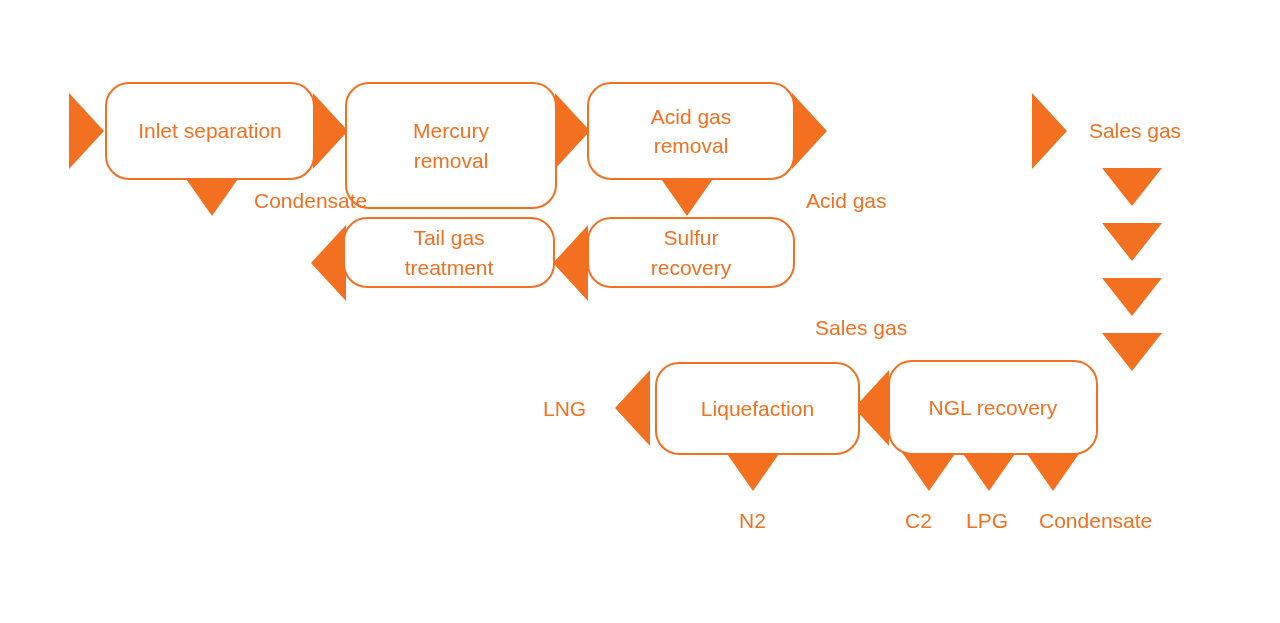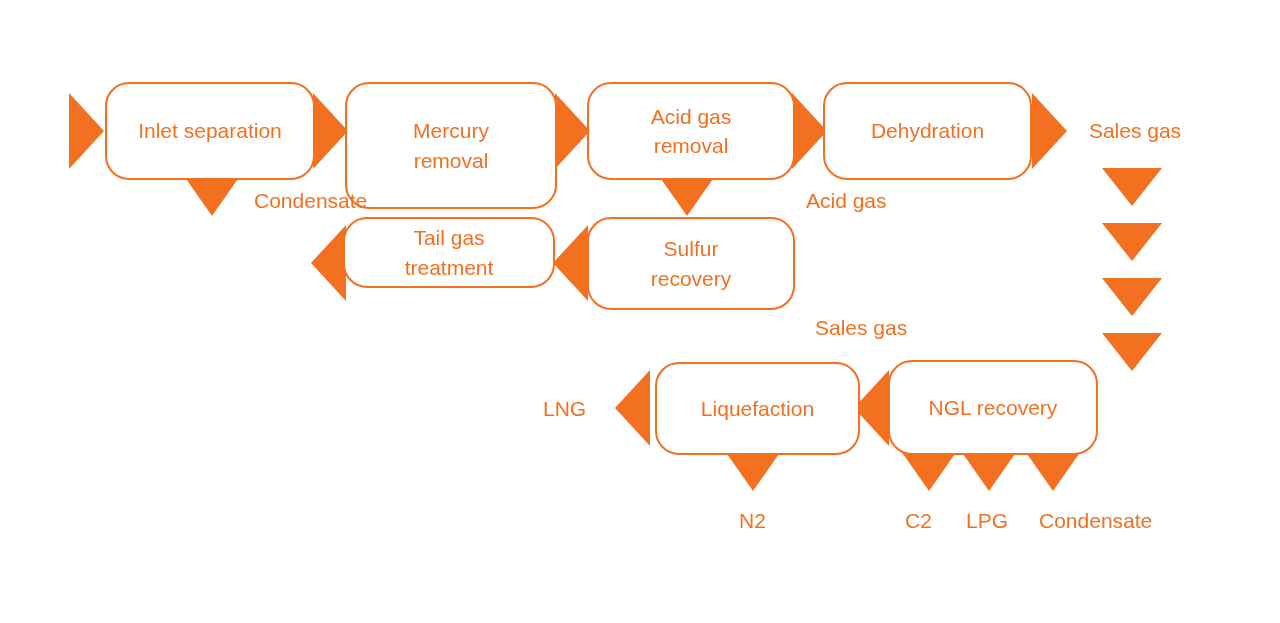--- a/index.html
+++ b/index.html
@@ -79,40 +79,39 @@
   <div class="node" style="left:345px; top:82px; width:212px; height:127px;">Mercury
 removal</div>
 
   <div class="tri tri-right" style="left:555px; top:93px;"></div>
 
   <div class="node" style="left:587px; top:82px; width:208px; height:98px;">Acid gas
 removal</div>
 
   <div class="tri tri-right" style="left:792px; top:93px;"></div>
 
-  <div class="node" style="left:823px; top:82px; width:209px; height:98px;">Dehydration</div>
 
   <div class="tri tri-right" style="left:1032px; top:93px;"></div>
 
   <div class="stream-label center" style="left:1085px; top:119px; width:100px;">Sales gas</div>
 
   <div class="tri tri-down" style="left:184px; top:176px;"></div>
   <div class="stream-label" style="left:254px; top:189px;">Condensate</div>
 
   <div class="tri tri-down" style="left:659px; top:176px;"></div>
   <div class="stream-label" style="left:806px; top:189px;">Acid gas</div>
 
   <div class="tri tri-left" style="left:311px; top:225px;"></div>
 
   <div class="node" style="left:343px; top:217px; width:212px; height:71px;">Tail gas
 treatment</div>
 
   <div class="tri tri-left" style="left:553px; top:225px;"></div>
 
-  <div class="node" style="left:587px; top:217px; width:208px; height:93px;">Sulfur
+  <div class="node" style="left:587px; top:217px; width:208px; height:71px;">Sulfur
 recovery</div>
 
   <div class="tri tri-down-wide" style="left:1102px; top:168px;"></div>
   <div class="tri tri-down-wide" style="left:1102px; top:223px;"></div>
   <div class="tri tri-down-wide" style="left:1102px; top:278px;"></div>
   <div class="tri tri-down-wide" style="left:1102px; top:333px;"></div>
 
   <div class="stream-label" style="left:815px; top:316px;">Sales gas</div>
 
   <div class="stream-label" style="left:543px; top:397px;">LNG</div>

